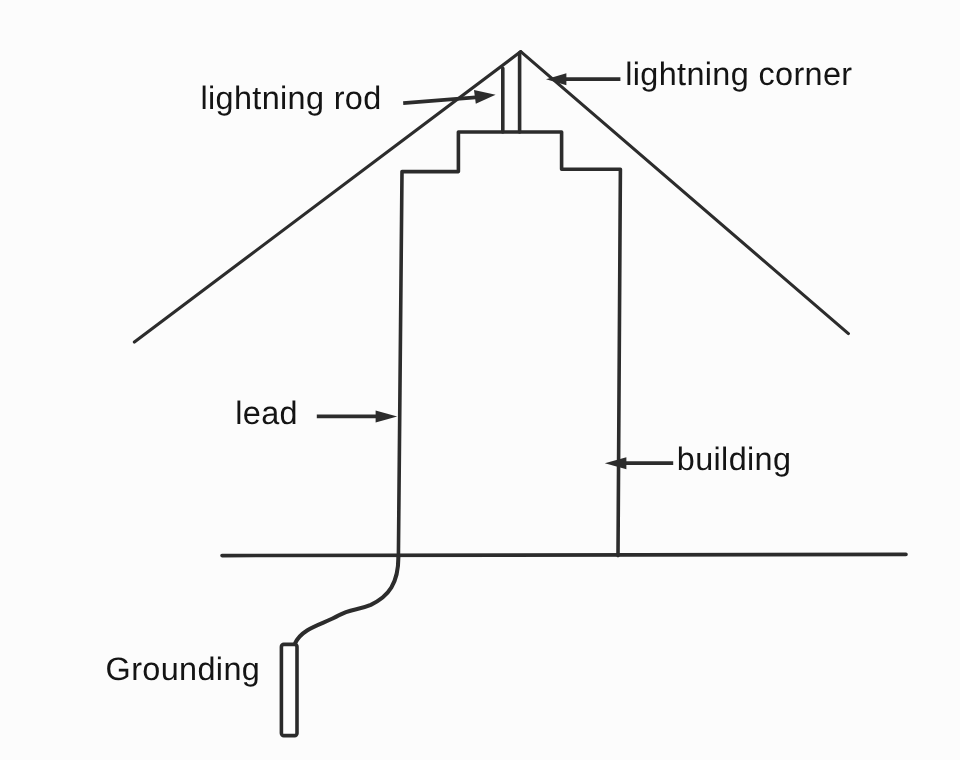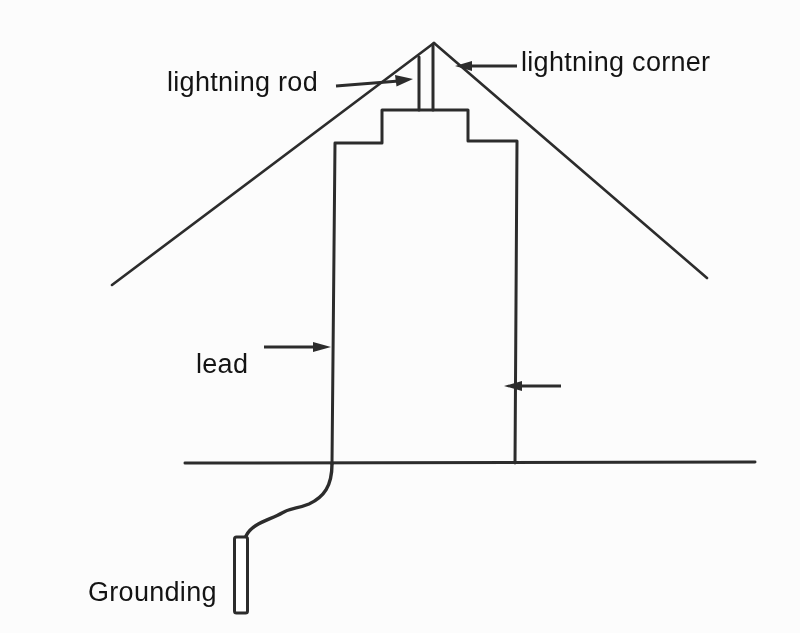--- a/index.html
+++ b/index.html
@@ -75,17 +75,18 @@
         <line x1="561" y1="386" x2="521" y2="386" stroke-width="3.2"></line>
         <polygon points="504,386 522,381 522,391" stroke="none"></polygon>
       </g>
     </g>
   </svg>
 
   <div class="label" style="left:167px; top:68px">lightning rod</div>
 
   <div class="label" style="left:521px; top:48px">lightning corner</div>
 
-  <div class="label" style="left:196px; top:350px">lead</div>
+  <div class="label" style="left:196px; top:330px">lead</div>
 
+  <div class="label" style="left:564px; top:369px">building</div>
 
-  <div class="label" style="left:88px; top:578px">Grounding</div>
+  <div class="label" style="left:88px; top:544px">Grounding</div>
 </div>
 
 </body></html>

